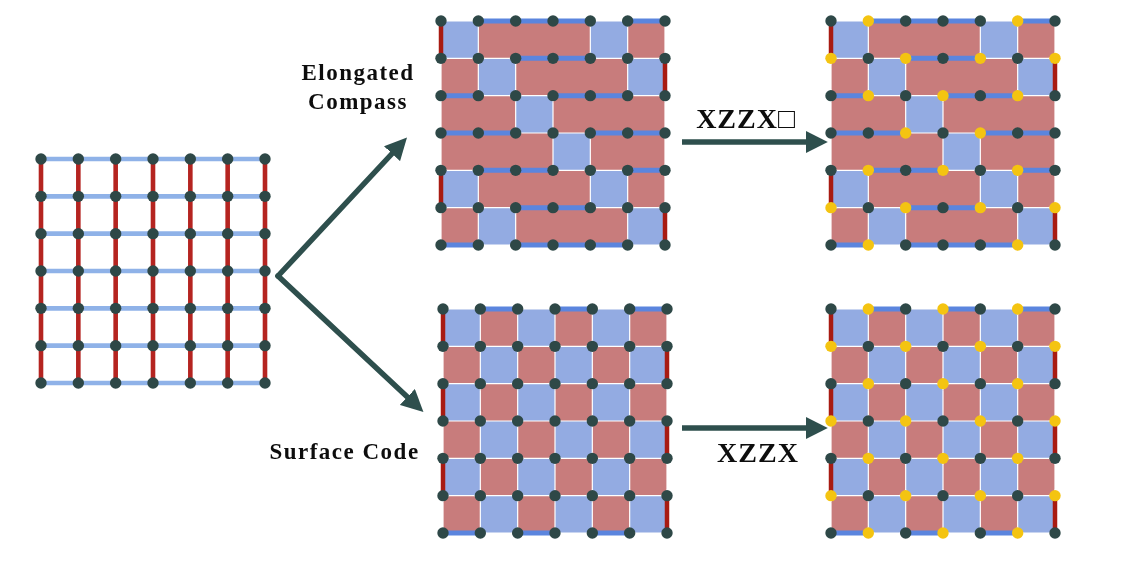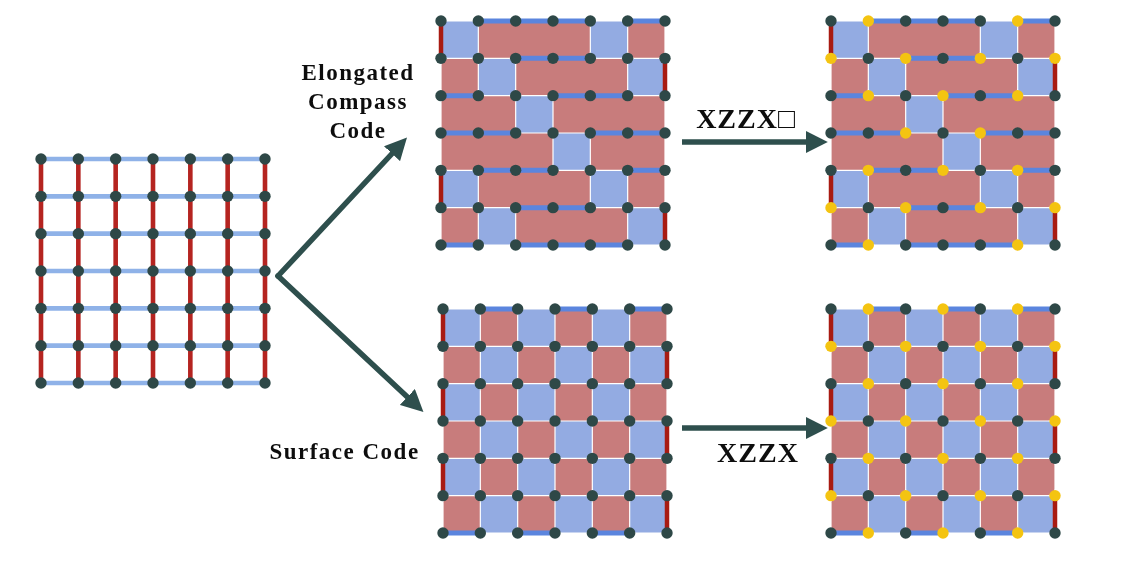--- a/index.html
+++ b/index.html
@@ -491,21 +491,20 @@
     </defs>
     <line x1="278" y1="276" x2="401" y2="144" stroke="#2e4f4d" stroke-width="5.5" stroke-linecap="round" marker-end="url(#ah)"></line>
     <line x1="278" y1="276" x2="417" y2="406" stroke="#2e4f4d" stroke-width="5.5" stroke-linecap="round" marker-end="url(#ah)"></line>
     <line x1="682" y1="142" x2="819" y2="142" stroke="#2e4f4d" stroke-width="5.5" stroke-linecap="butt" marker-end="url(#ah)"></line>
     <line x1="682" y1="428" x2="819" y2="428" stroke="#2e4f4d" stroke-width="5.5" stroke-linecap="butt" marker-end="url(#ah)"></line>
   </svg>
 
   <div class="lbl lbl-code" style="left:262px;top:58px;width:192px">
     <div>Elongated</div>
     <div>Compass</div>
-    <div>Code</div>
   </div>
 
   <div class="lbl lbl-code" style="left:252px;top:437px;width:185px">Surface Code</div>
 
   <div class="lbl lbl-xzzx" style="left:670px;top:104px;width:152px">XZZX□</div>
 
   <div class="lbl lbl-xzzx" style="left:682px;top:438px;width:152px">XZZX</div>
 
 </div>
 

